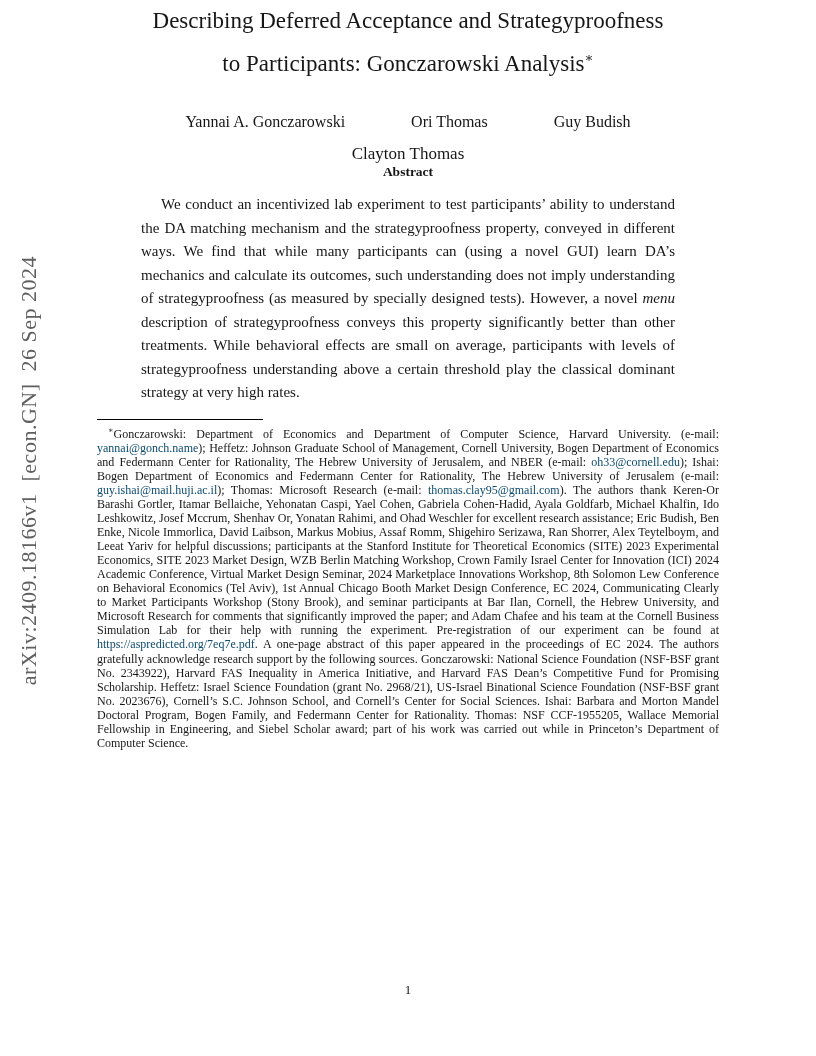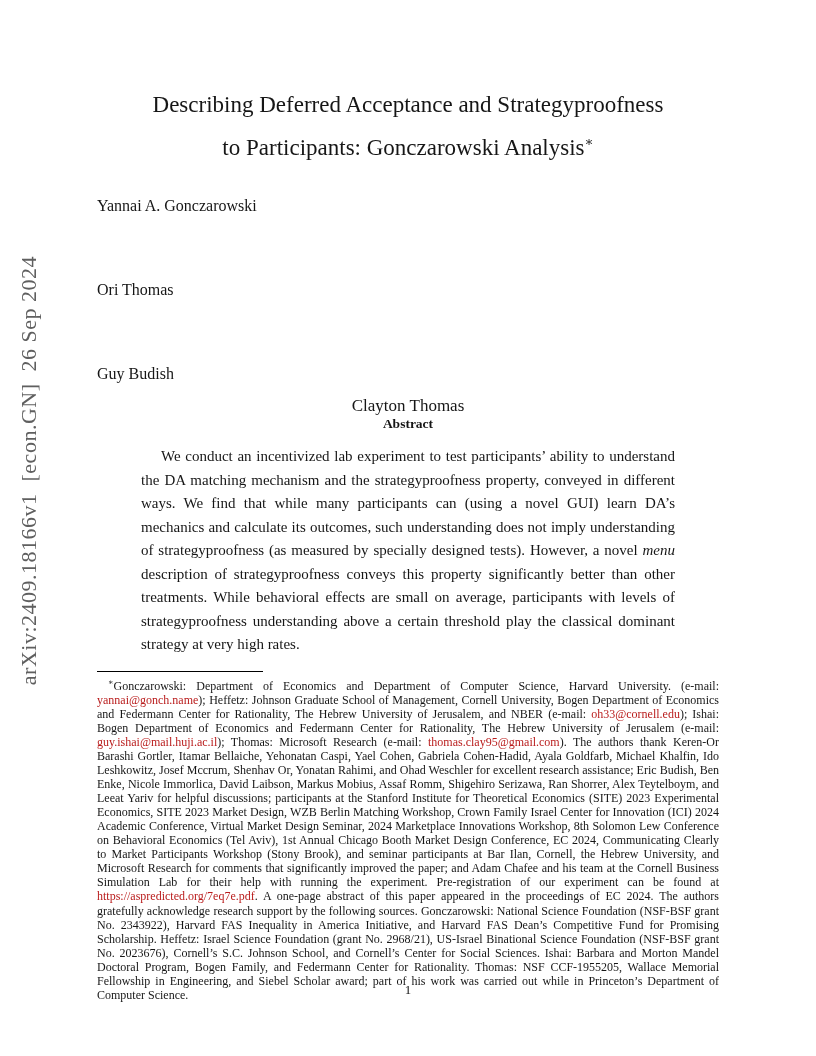--- a/index.html
+++ b/index.html
@@ -20,34 +20,32 @@
     color: #5f5f5f;
     white-space: pre;
     letter-spacing: 0.5px;
   }
   .content {
     position: absolute;
     left: 97px; top: 0;
     width: 622px;
   }
   .title {
-    margin-top: 84px;
     text-align: center;
     font-size: 23px;
     font-weight: normal;
     line-height: 1.85;
   }
   .title sup { font-size: 58%; }
   .authors-row1 {
     display: flex;
     justify-content: center;
     gap: 66px;
     margin-top: 28px;
     font-size: 16px;
-    flex-direction: column;
   }
   .authors-row2 {
     text-align: center;
     margin-top: 13px;
     font-size: 17px;
   }
   .date {
     text-align: center;
     margin-top: 25px;
     font-size: 15.5px;
@@ -72,21 +70,21 @@
   }
   .footnote {
     margin-top: 6px;
     font-size: 12px;
     line-height: 1.17;
     text-align: justify;
     text-indent: 11px;
   }
   .footnote sup { font-size: 68%; }
   .link {
-    color: #b91c1c;
+    color: #0c4a6e;
     text-decoration: none;
     cursor: pointer;
   }
   .page-number {
     position: absolute;
     left: 0; bottom: 58px;
     width: 816px;
     text-align: center;
     font-size: 13px;
   }

